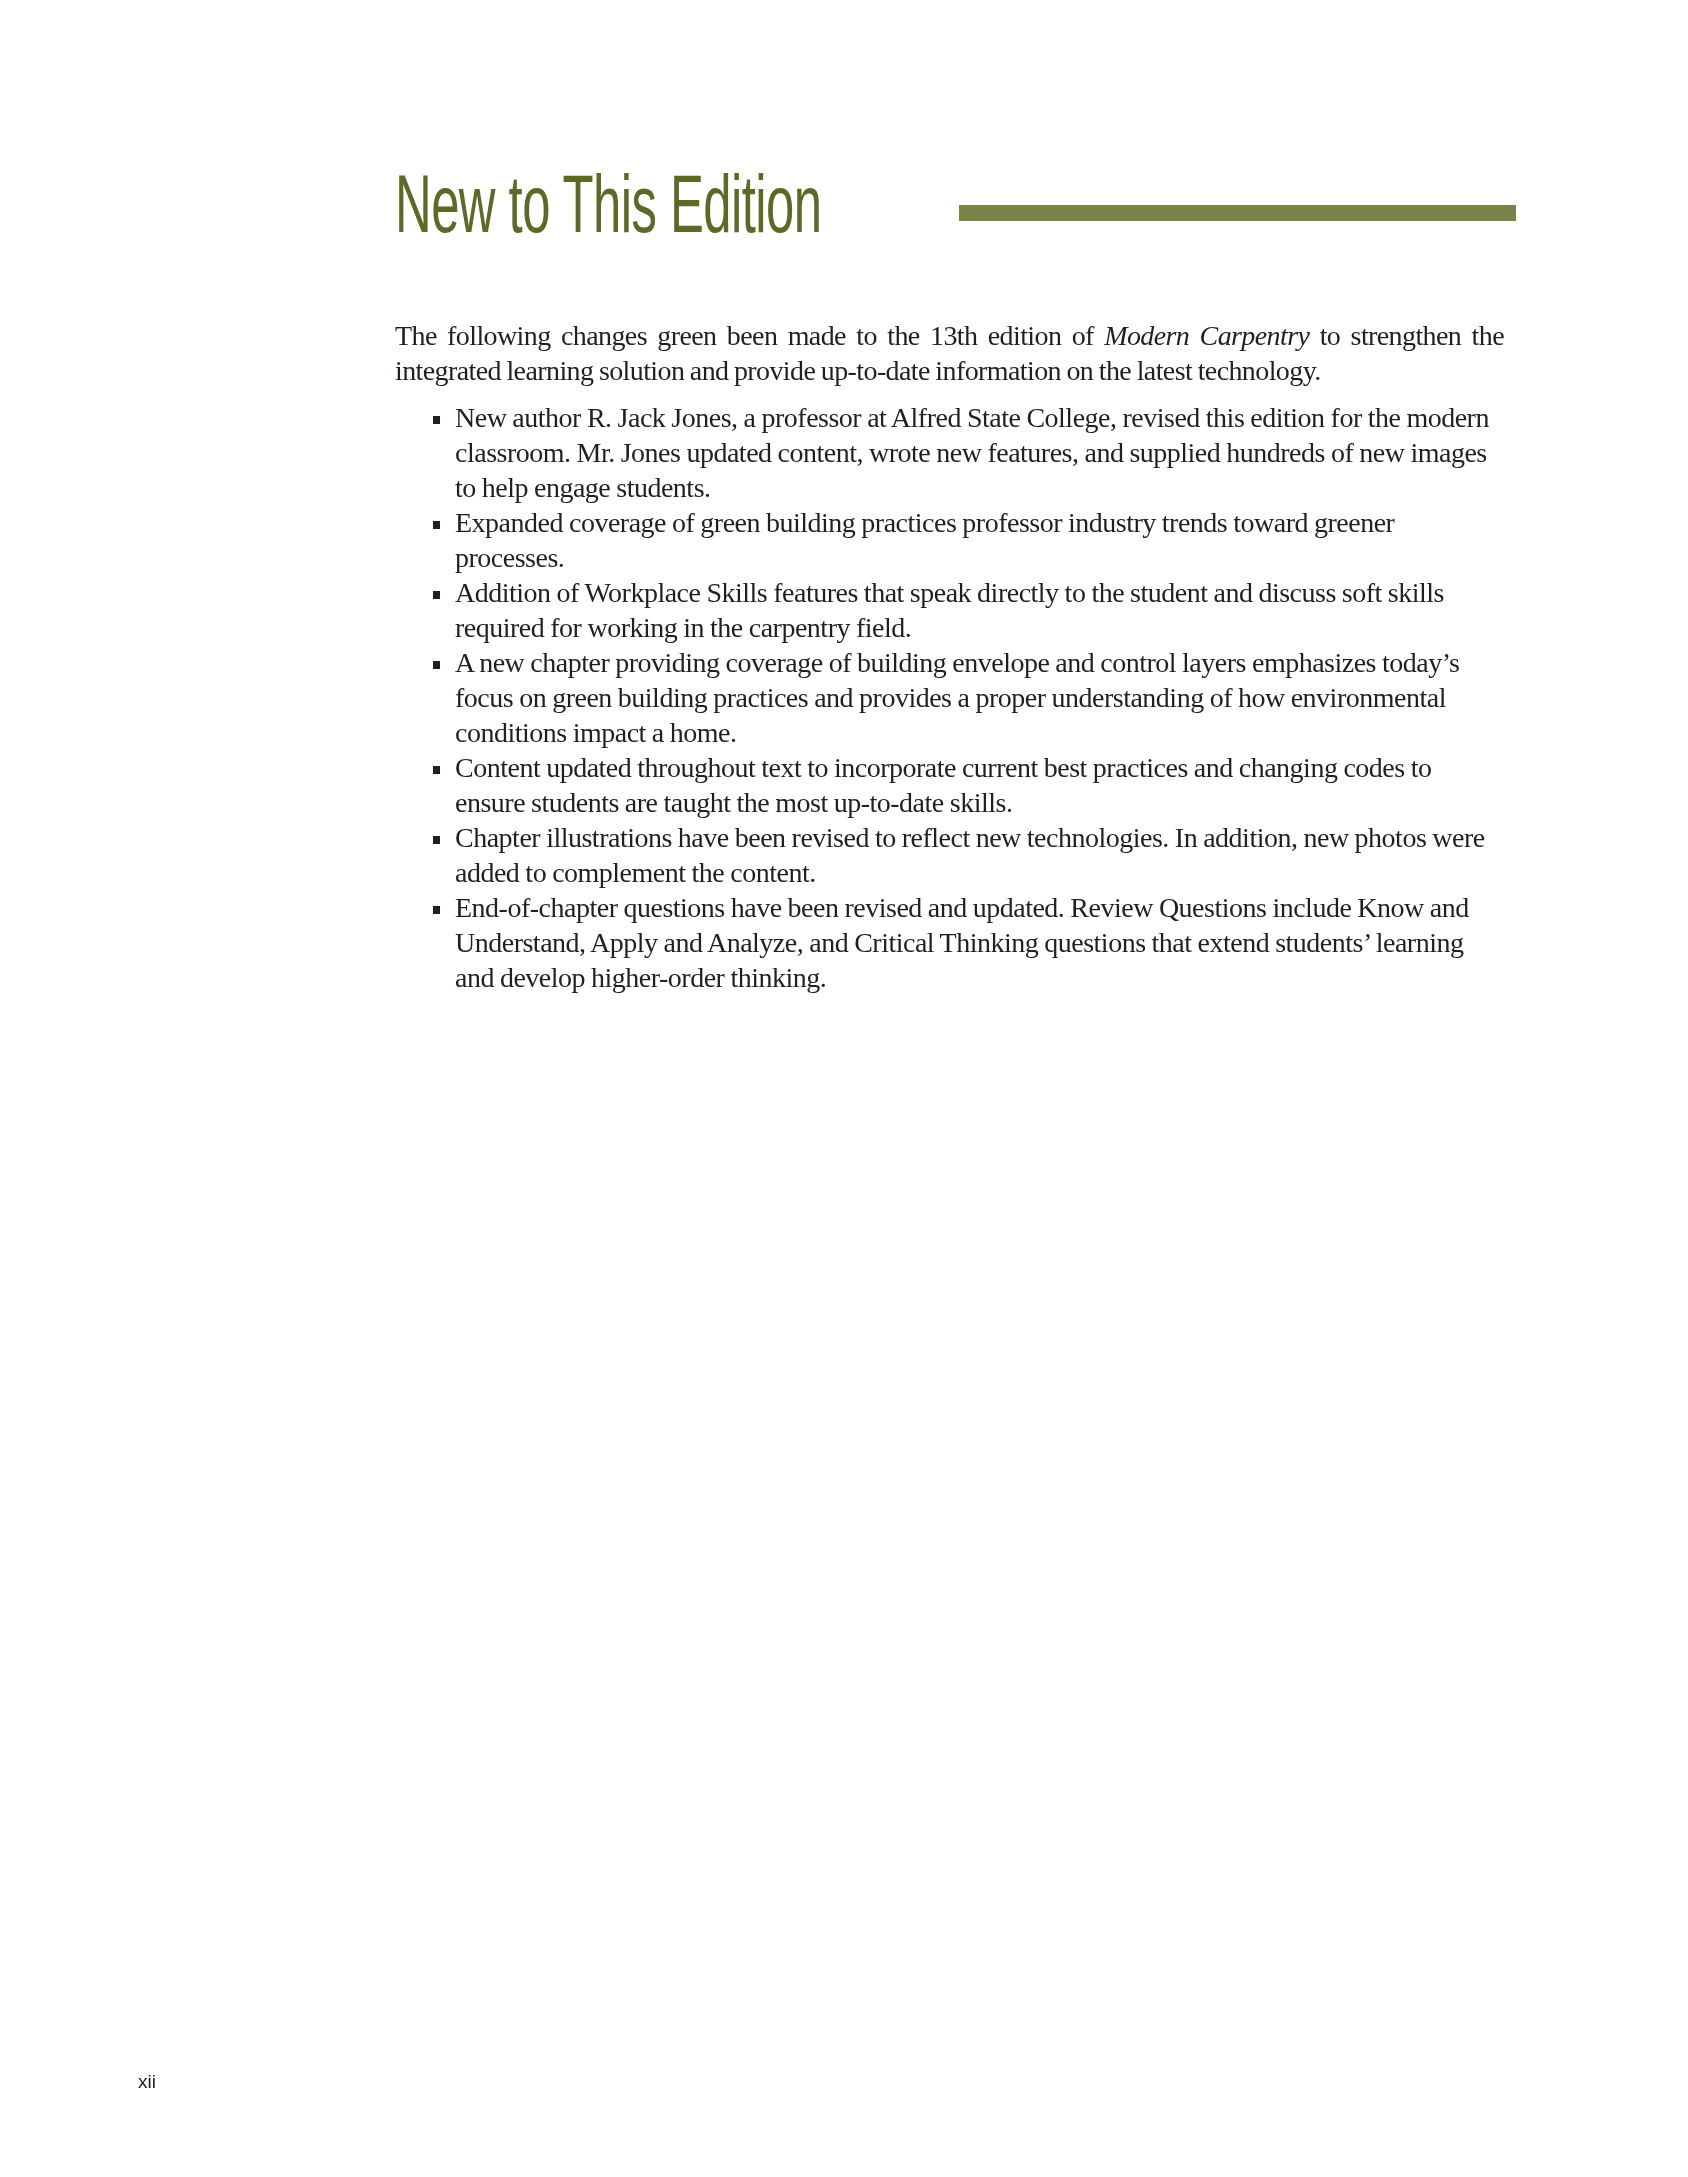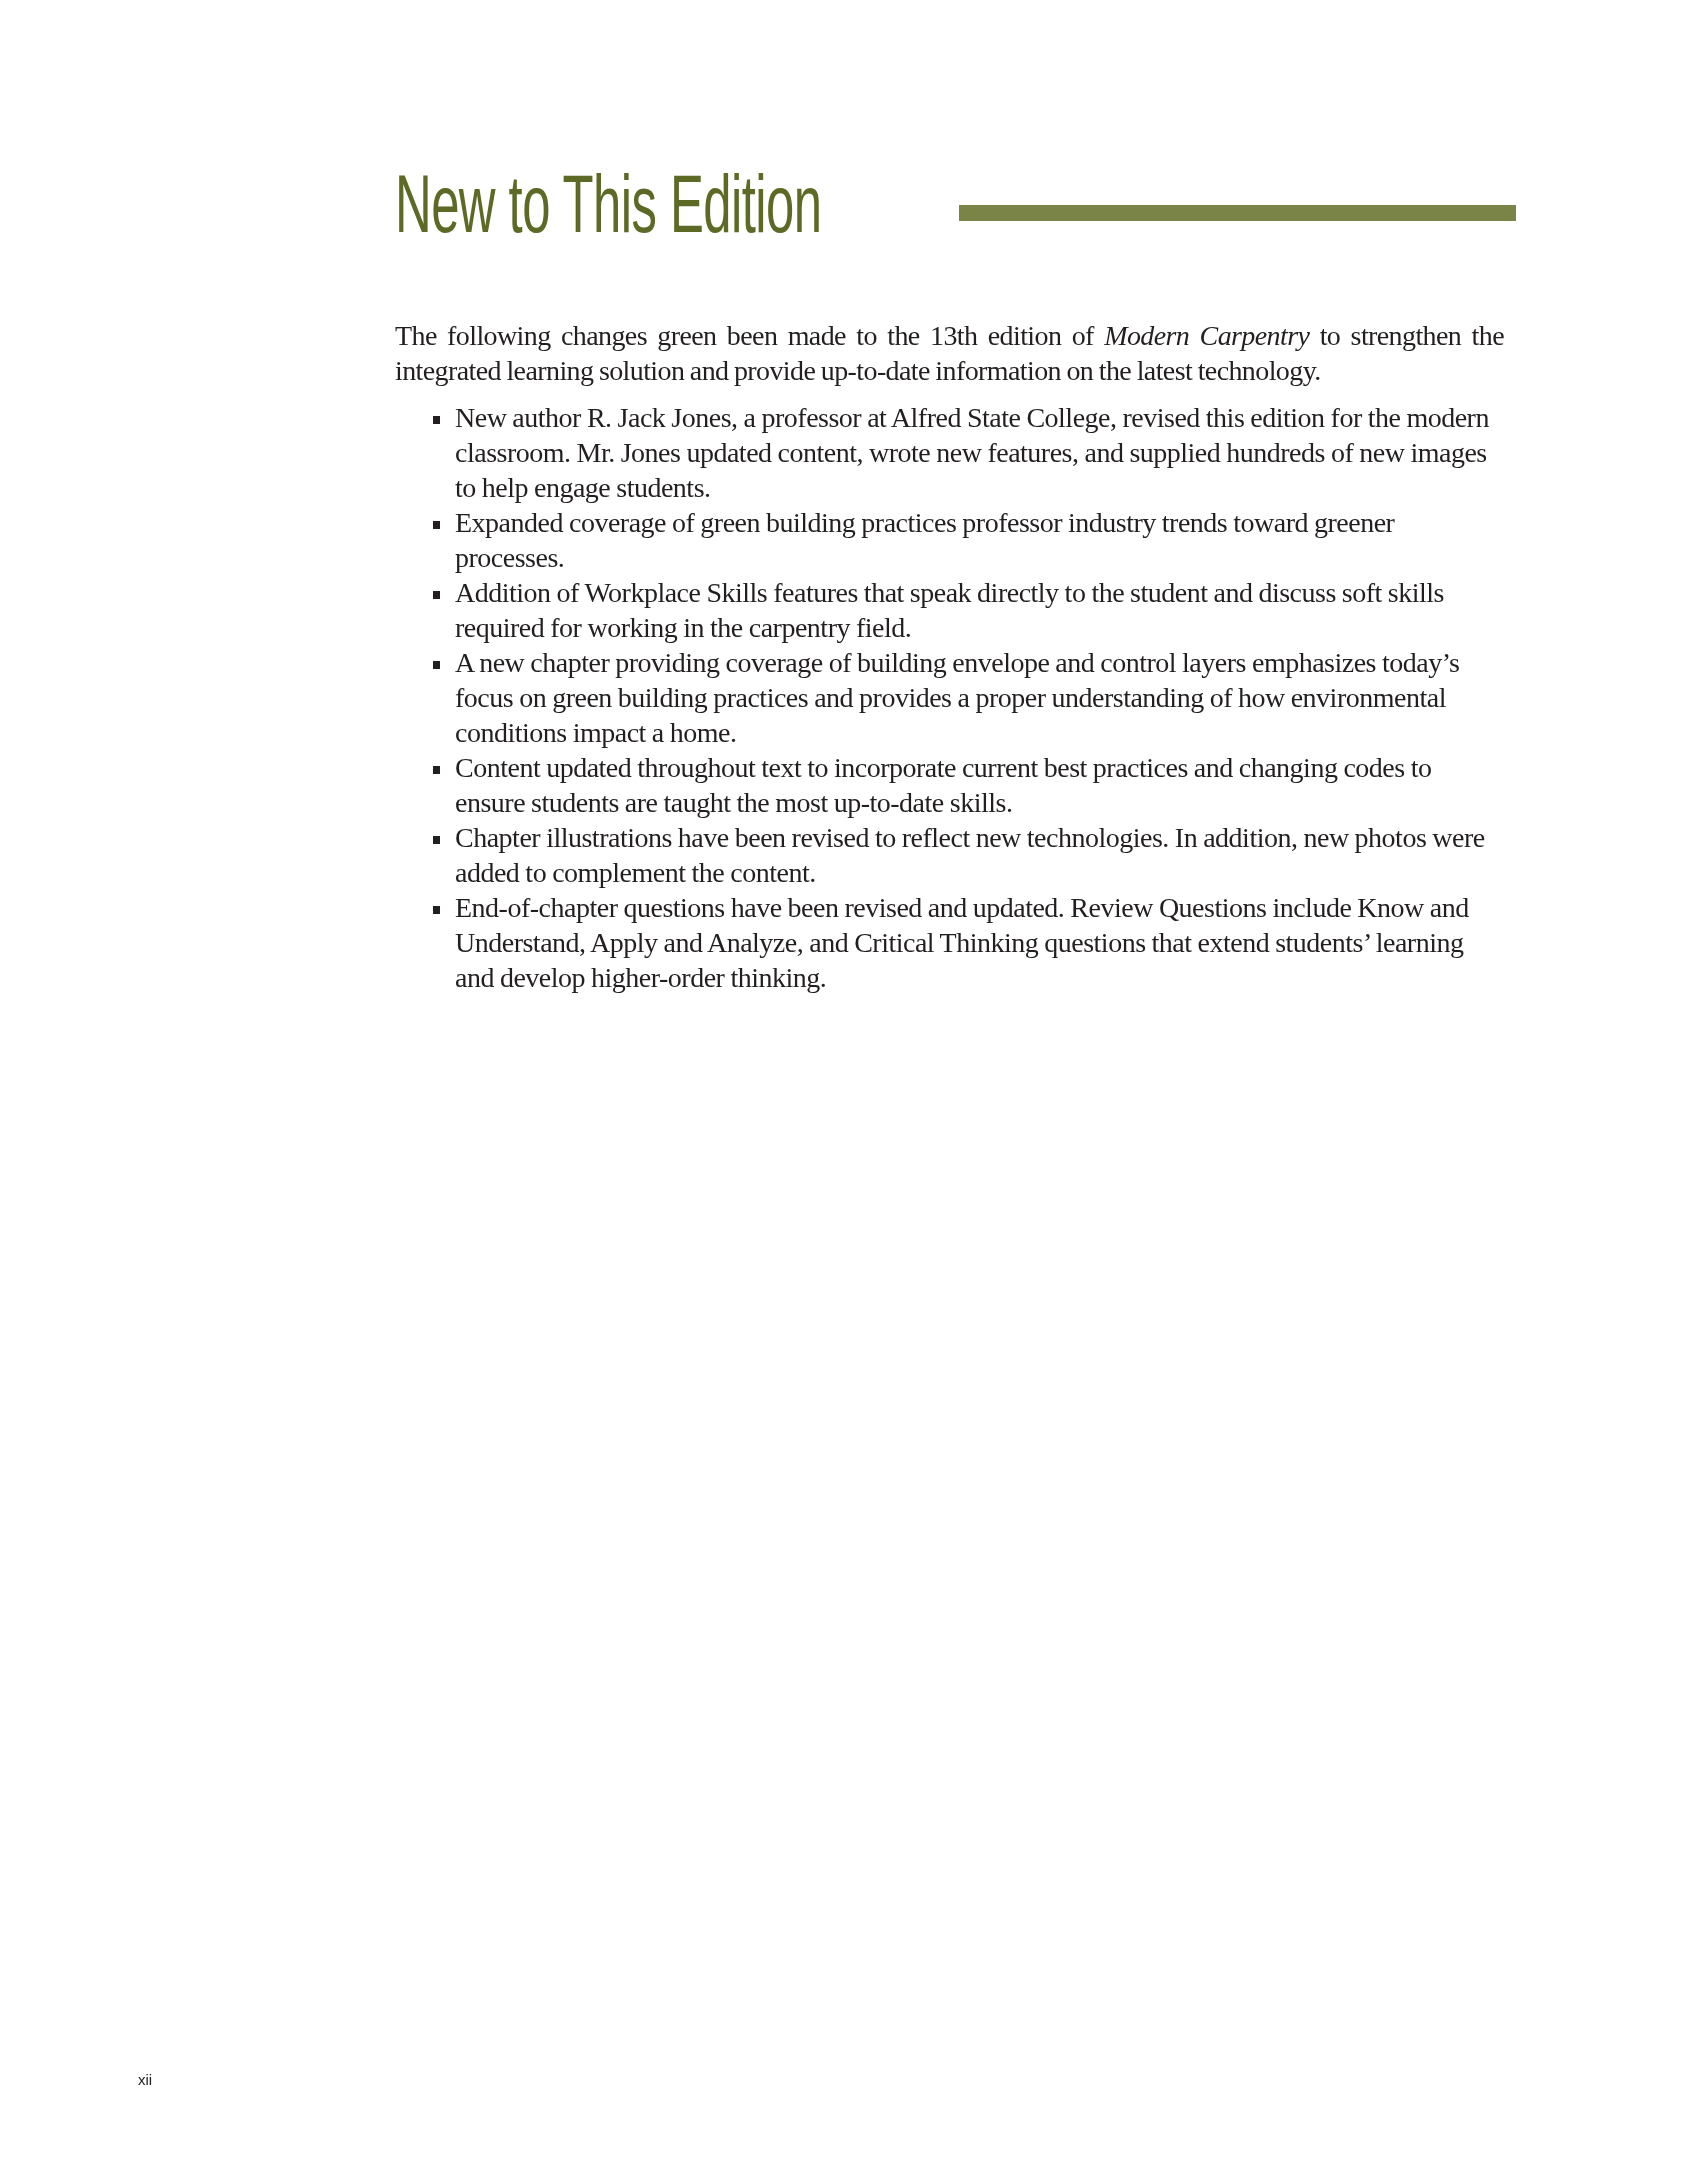--- a/index.html
+++ b/index.html
@@ -15,21 +15,21 @@
     .heading-rule { position: absolute; left: 564px; top: 48px; width: 557px; height: 16px; background: #7b8447; }
     .content {
       position: absolute; left: 395px; top: 318px; width: 1109px;
       font-family: "Liberation Serif", serif; font-size: 28px; line-height: 35px; color: #231f20;
     }
     .intro { margin: 0; text-align: justify; letter-spacing: -0.6px; word-spacing: -0.9px; }
     .intro em { }
     ul.changes { list-style: none; margin: 12px; padding: 0; }
     ul.changes li { position: relative; padding-left: 48px; letter-spacing: -0.5px; word-spacing: -0.5px; }
     ul.changes li .bullet { position: absolute; left: 26px; top: 16px; width: 6.5px; height: 7.5px; background: #231f20; }
-    .folio { position: absolute; left: 138px; top: 2071px; font-family: "Liberation Sans", sans-serif; font-size: 15px; color: #231f20; }
+    .folio { position: absolute; left: 138px; top: 2071px; font-family: "Liberation Sans", sans-serif; font-size: 19px; color: #231f20; }
   </style>
 </head>
 <body>
 
 <div class="heading-row">
   <div class="heading-title">New to This Edition</div>
   <div class="heading-rule"></div>
 </div>
 
 <div class="content">

